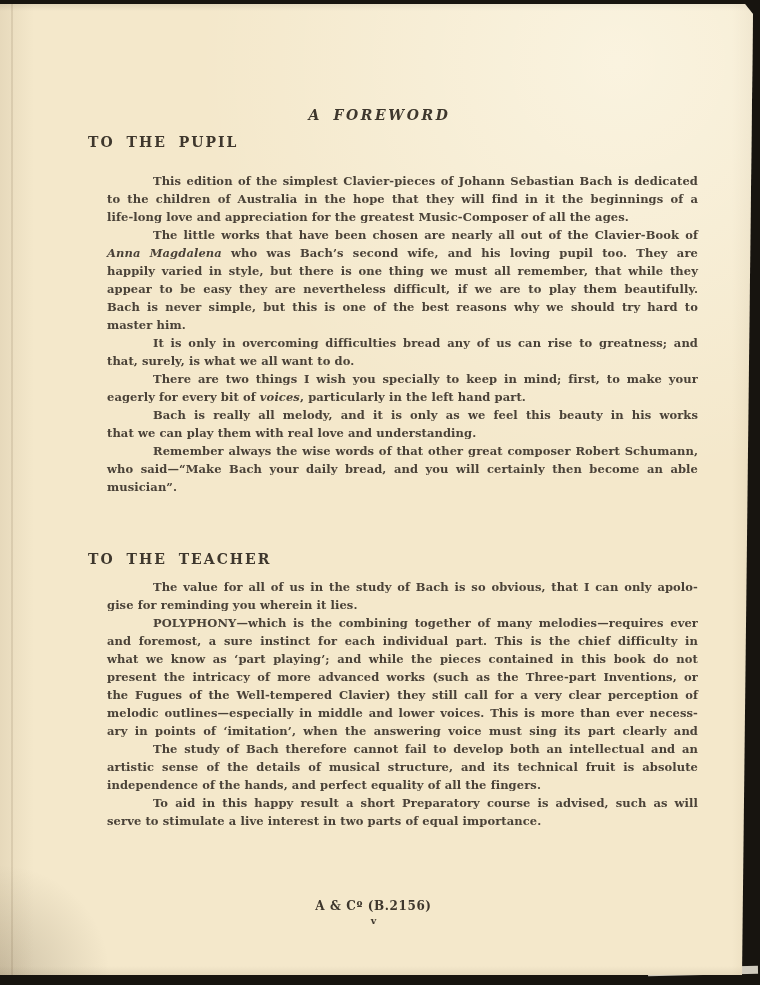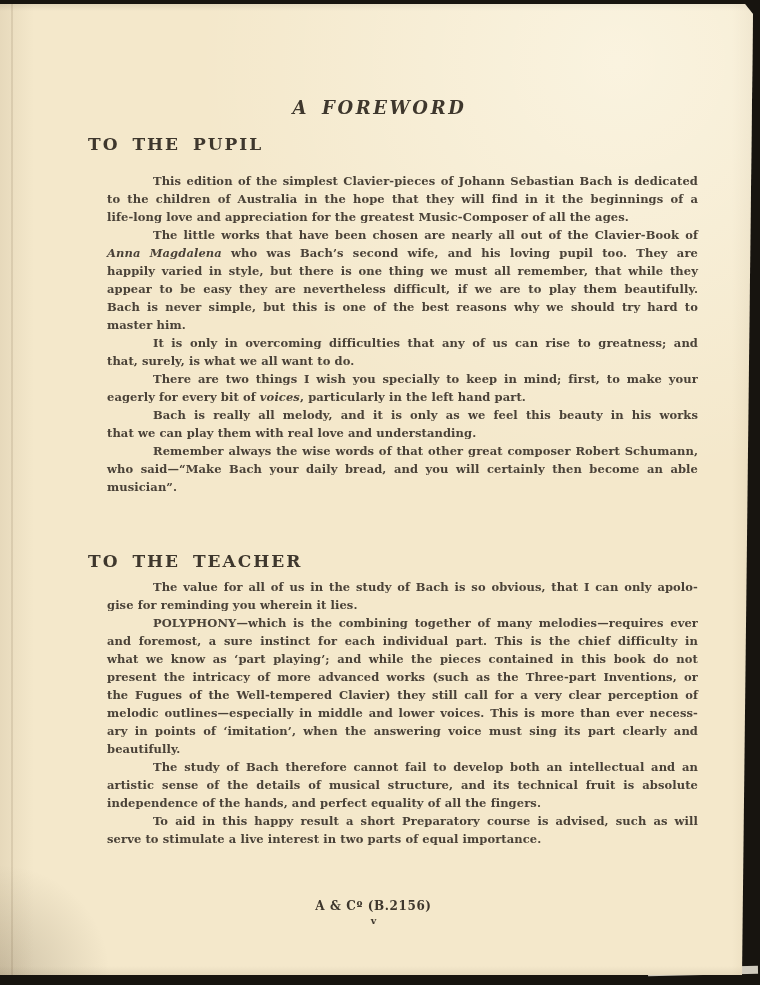--- a/index.html
+++ b/index.html
@@ -31,30 +31,30 @@
       linear-gradient(0deg, rgba(60,45,25,0.08), rgba(60,45,25,0) 9px),
       radial-gradient(circle at 0% 100%, rgba(60,45,25,0.20), rgba(60,45,25,0) 110px);
     clip-path:polygon(0 0,745px 0,753px 10px,742px 971px,0 971px);
     z-index:2;
   }
   .gutter-line{
     position:absolute;left:11px;top:0;width:2px;height:971px;
     background:linear-gradient(90deg, rgba(100,78,48,0) 0%, rgba(100,78,48,0.26) 50%, rgba(100,78,48,0) 100%);
   }
   .title{
-    position:absolute;left:88px;top:93px;width:591px;
+    position:absolute;left:88px;top:103px;width:591px;
     text-align:center;
-    font-size:18px;font-weight:bold;font-style:italic;
+    font-size:14px;font-weight:bold;font-style:italic;
     letter-spacing:2.6px;word-spacing:4px;
     color:var(--heading-ink);
     transform:translateX(-4px);
   }
   .sec-heading{
     position:absolute;left:88px;
-    font-size:17px;font-weight:bold;
+    font-size:14px;font-weight:bold;
     letter-spacing:2px;word-spacing:5px;
     color:var(--heading-ink);
   }
   .sec-pupil .sec-heading{top:130px;}
   .sec-teacher .sec-heading{top:547px;}
   .paras{
     position:absolute;left:88px;width:591px;
     font-size:11.5px;font-weight:bold;line-height:18px;
     color:var(--ink);
     letter-spacing:0.1px;
@@ -98,21 +98,21 @@
           </div>
           <div class="para">
             <div class="line first">The little works that have been chosen are nearly all out of the Clavier-Book of</div>
             <div class="line"><i>Anna Magdalena</i> who was Bach’s second wife, and his loving pupil too. They are</div>
             <div class="line">happily varied in style, but there is one thing we must all remember, that while they</div>
             <div class="line">appear to be easy they are nevertheless difficult, if we are to play them beautifully.</div>
             <div class="line">Bach is never simple, but this is one of the best reasons why we should try hard to</div>
             <div class="line last">master him.</div>
           </div>
           <div class="para">
-            <div class="line first">It is only in overcoming difficulties that any of us can rise to greatness; and</div>
+            <div class="line first">It is only in overcoming difficulties bread any of us can rise to greatness; and</div>
             <div class="line last">that, surely, is what we all want to do.</div>
           </div>
           <div class="para">
             <div class="line first">There are two things I wish you specially to keep in mind; first, to make your</div>
             <div class="line last">eagerly for every bit of <i>voices</i>, particularly in the left hand part.</div>
           </div>
           <div class="para">
             <div class="line first">Bach is really all melody, and it is only as we feel this beauty in his works</div>
             <div class="line last">that we can play them with real love and understanding.</div>
           </div>
@@ -132,21 +132,20 @@
             <div class="line last">gise for reminding you wherein it lies.</div>
           </div>
           <div class="para">
             <div class="line first">POLYPHONY—which is the combining together of many melodies—requires ever</div>
             <div class="line">and foremost, a sure instinct for each individual part. This is the chief difficulty in</div>
             <div class="line">what we know as ‘part playing’; and while the pieces contained in this book do not</div>
             <div class="line">present the intricacy of more advanced works (such as the Three-part Inventions, or</div>
             <div class="line">the Fugues of the Well-tempered Clavier) they still call for a very clear perception of</div>
             <div class="line">melodic outlines—especially in middle and lower voices. This is more than ever necess-</div>
             <div class="line">ary in points of ‘imitation’, when the answering voice must sing its part clearly and</div>
-            <div class="line last">beautifully.</div>
           </div>
           <div class="para">
             <div class="line first">The study of Bach therefore cannot fail to develop both an intellectual and an</div>
             <div class="line">artistic sense of the details of musical structure, and its technical fruit is absolute</div>
             <div class="line last">independence of the hands, and perfect equality of all the fingers.</div>
           </div>
           <div class="para">
             <div class="line first">To aid in this happy result a short Preparatory course is advised, such as will</div>
             <div class="line last">serve to stimulate a live interest in two parts of equal importance.</div>
           </div>

